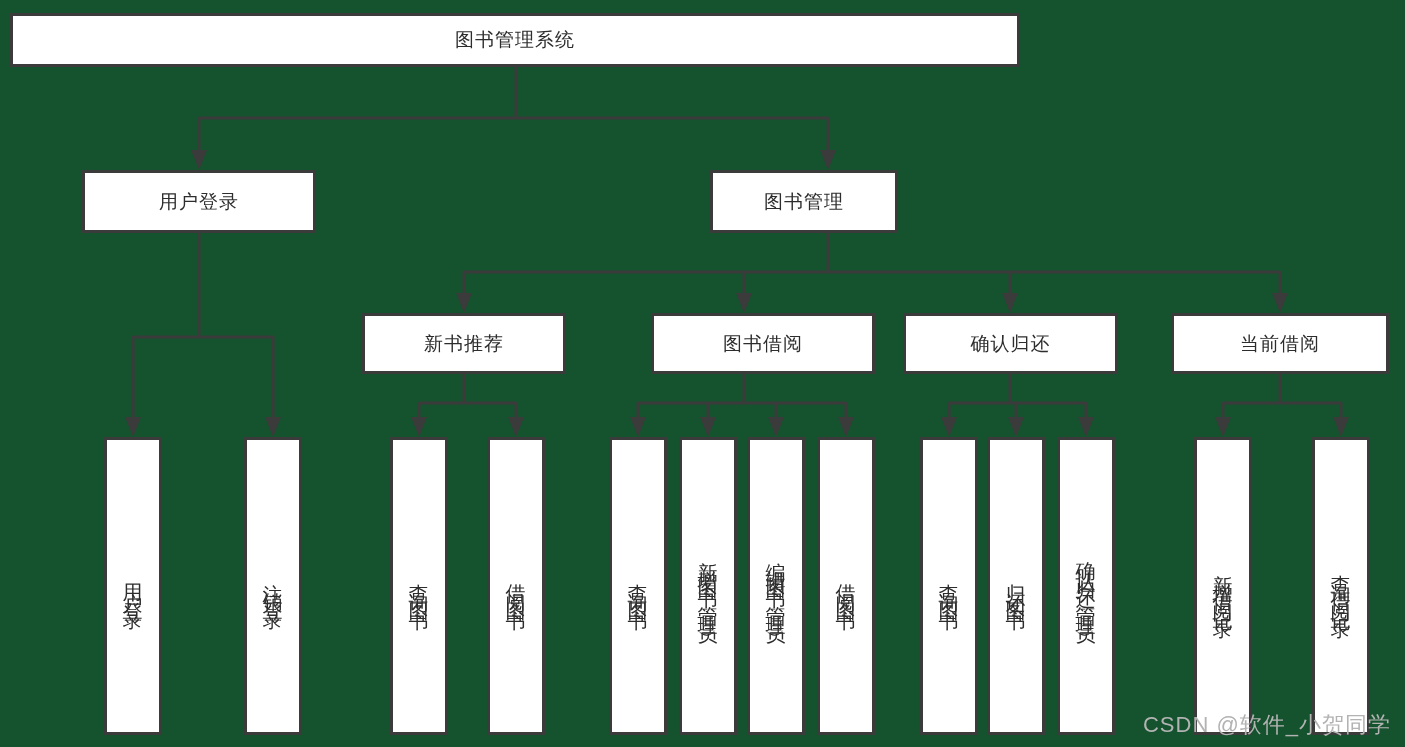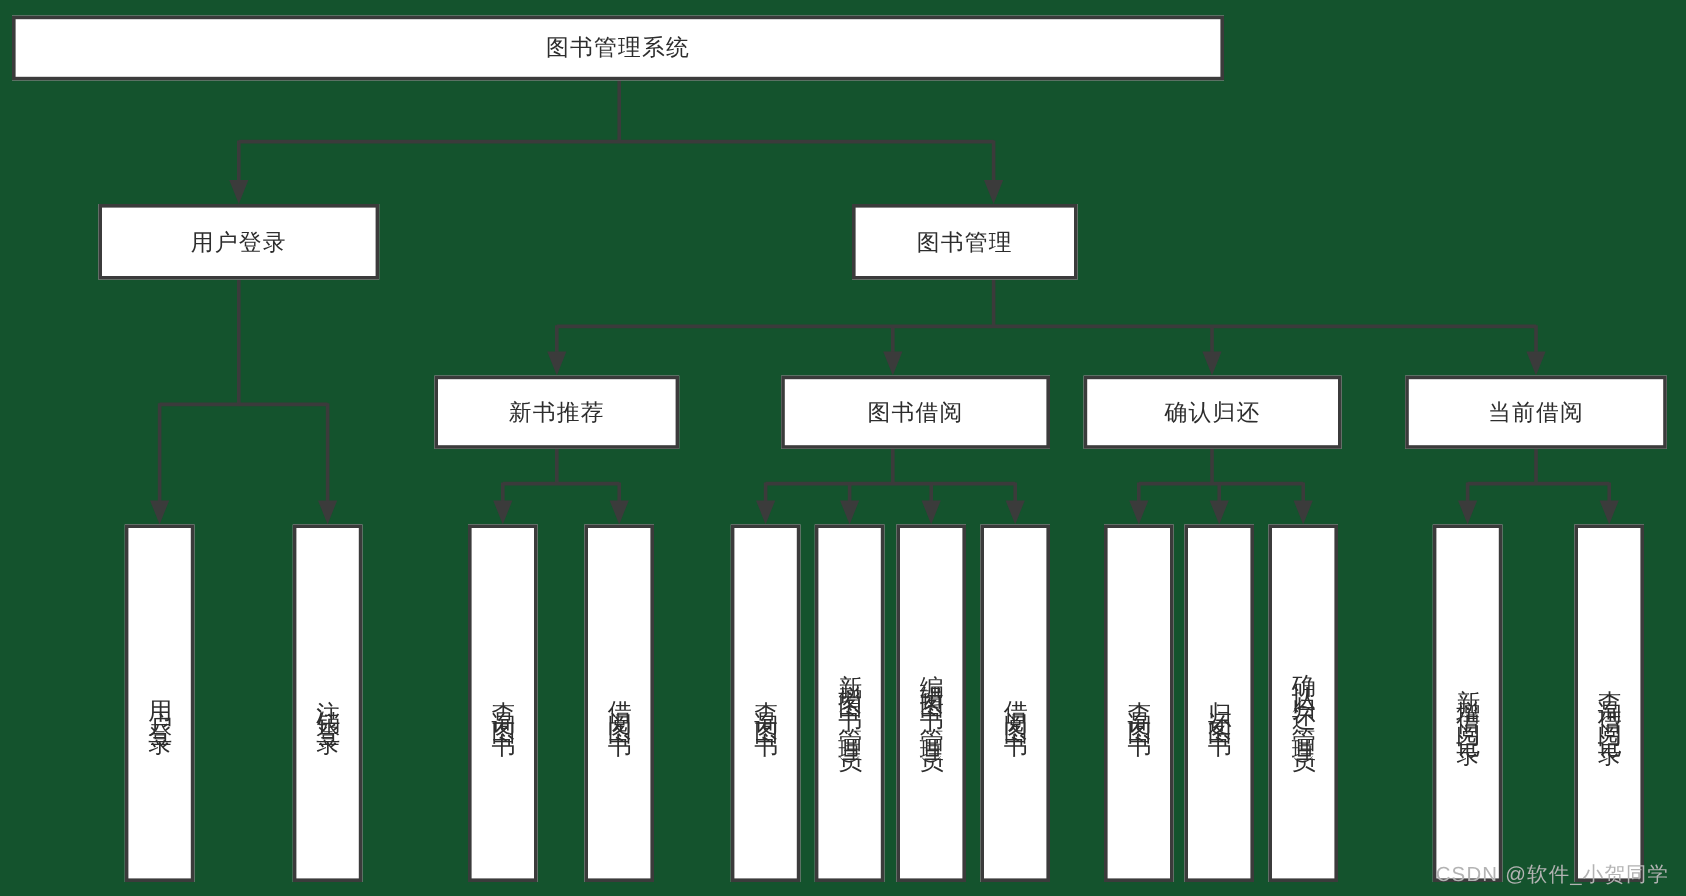--- a/index.html
+++ b/index.html
@@ -40,21 +40,21 @@
     writing-mode: vertical-rl;
     text-orientation: mixed;
     font-size: 20px;
     letter-spacing: 9px;
     line-height: 1;
   }
   .watermark {
     position: absolute;
     right: 14px;
     bottom: 7px;
-    font-size: 17px;
+    font-size: 22px;
     color: #b3b3b3;
     letter-spacing: 1px;
     z-index: 3;
   }
 </style>
 </head>
 <body>
 
 <div class="stage">
 

